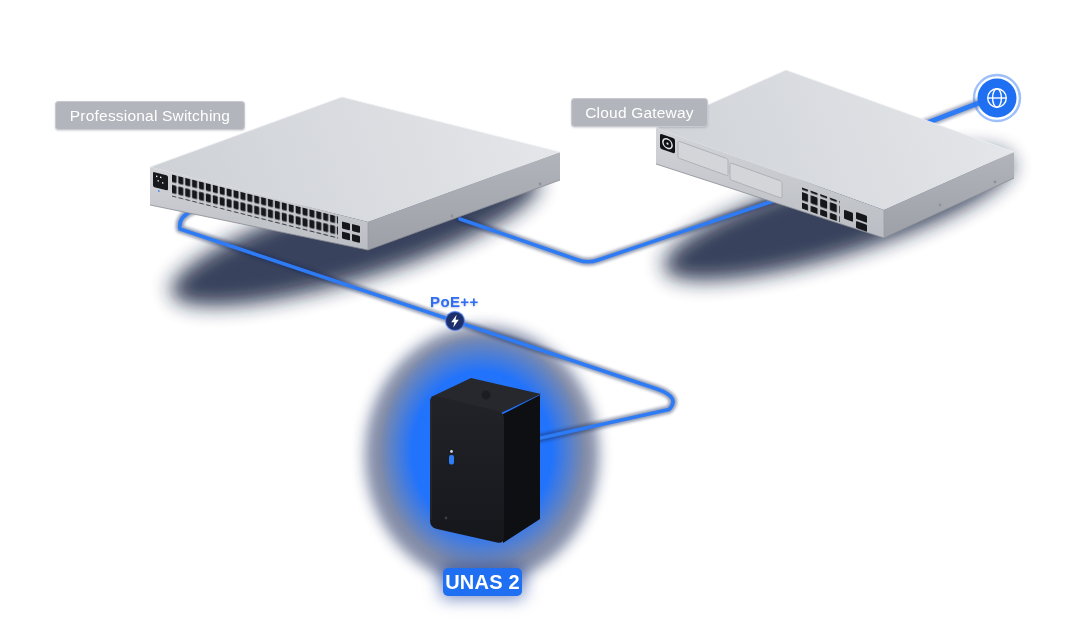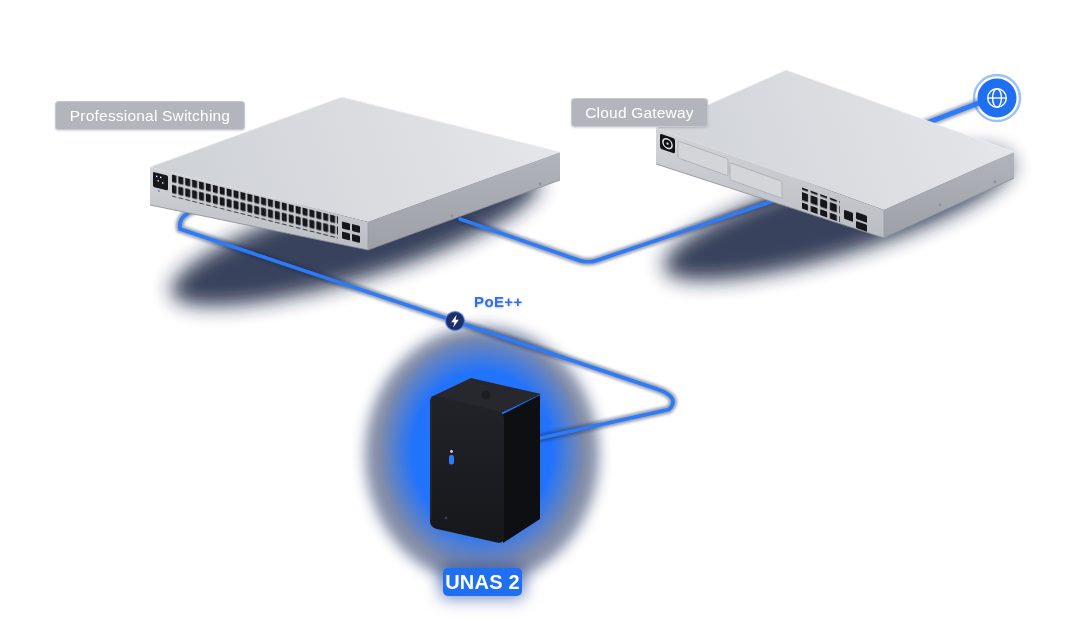--- a/index.html
+++ b/index.html
@@ -17,21 +17,21 @@
   .badge-gray{
     background:#b2b5bb;
     box-shadow:inset 0 0 0 1px rgba(255,255,255,.28), 0 1px 2px rgba(40,50,80,.18);
   }
   .badge-blue{
     background:#1e6ff2;font-weight:700;font-size:20px;border-radius:5px;
     box-shadow:0 0 16px 3px rgba(16,55,150,.55);
   }
   .poe-label{
     position:absolute;color:#2e6df6;font-size:15px;font-weight:600;
-    letter-spacing:.4px;text-shadow:0 1px 2px rgba(20,40,90,.25);margin-left:44px;
+    letter-spacing:.4px;text-shadow:0 1px 2px rgba(20,40,90,.25);
   }
 </style>
 </head>
 <body>
 
 <div class="stage">
 
   <svg width="1080" height="619" viewBox="0 0 1080 619">
     <defs>
       <filter id="blur10" x="-50%" y="-50%" width="200%" height="200%">

